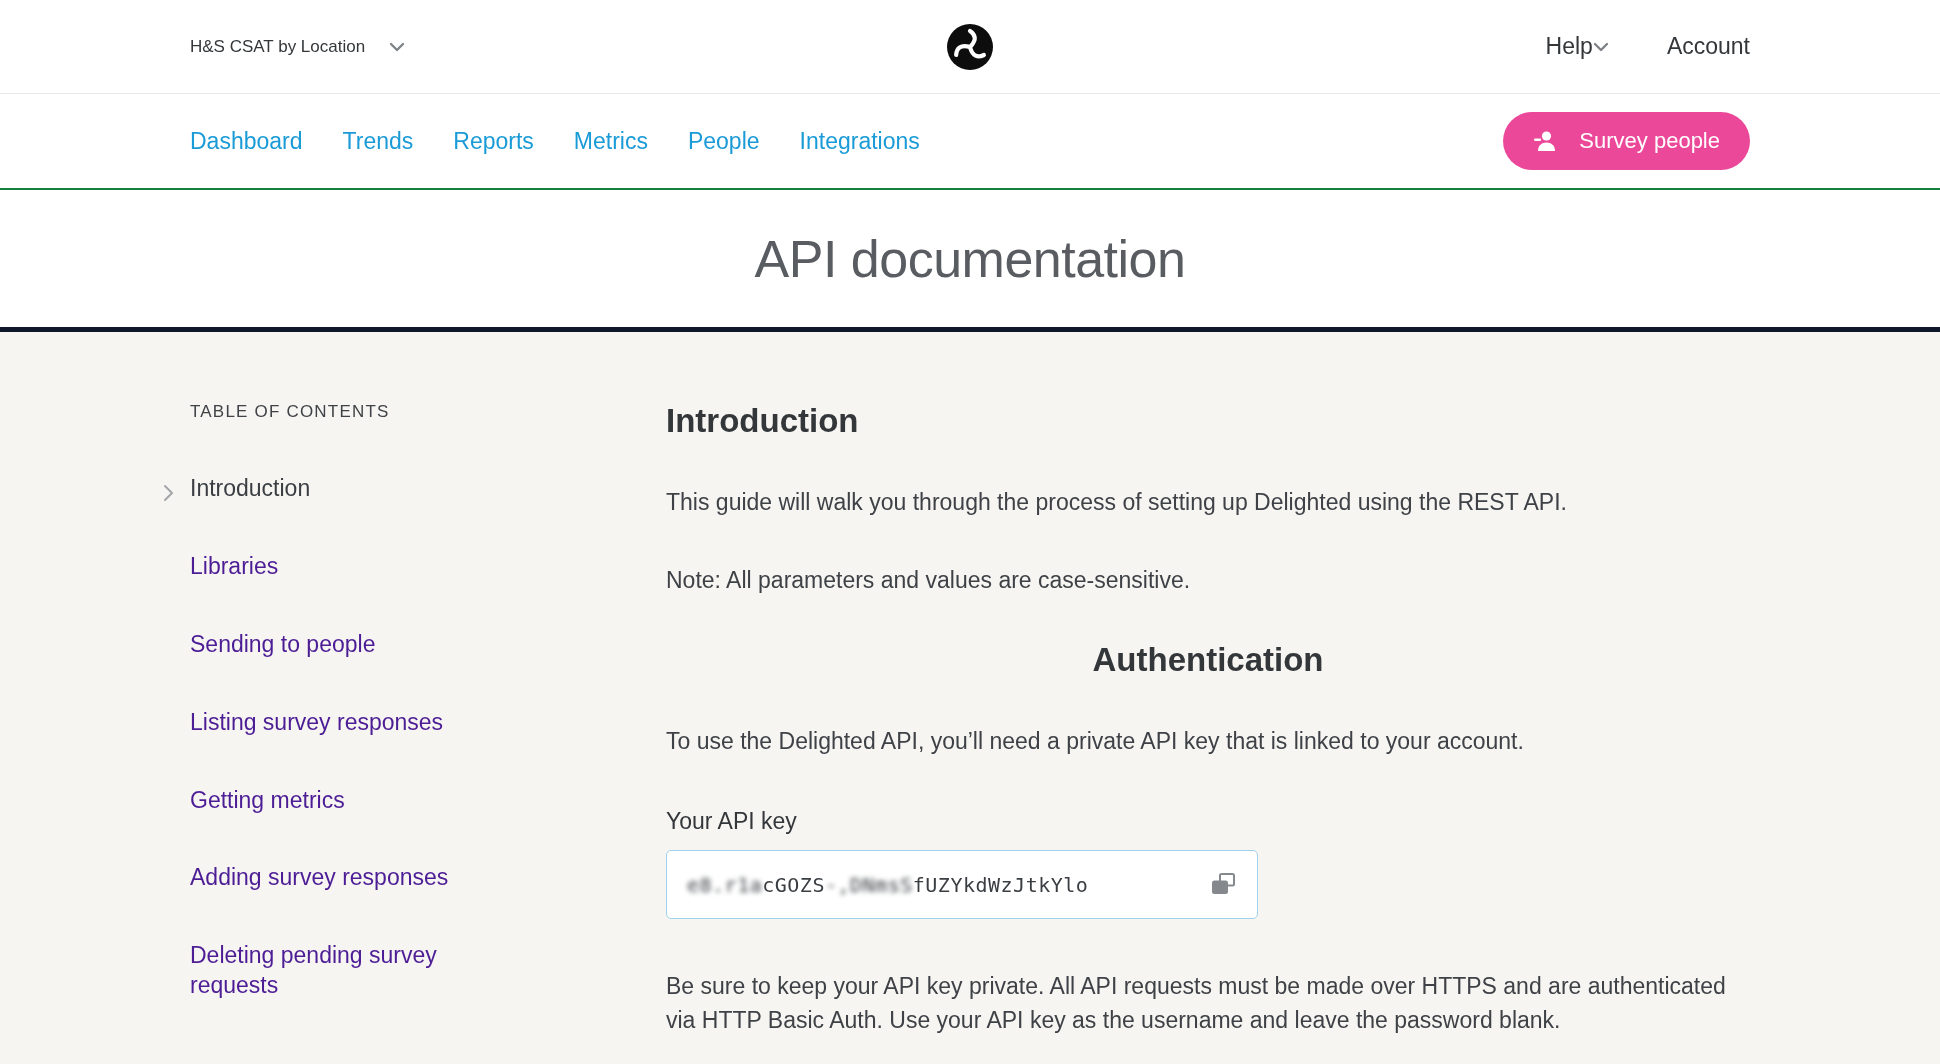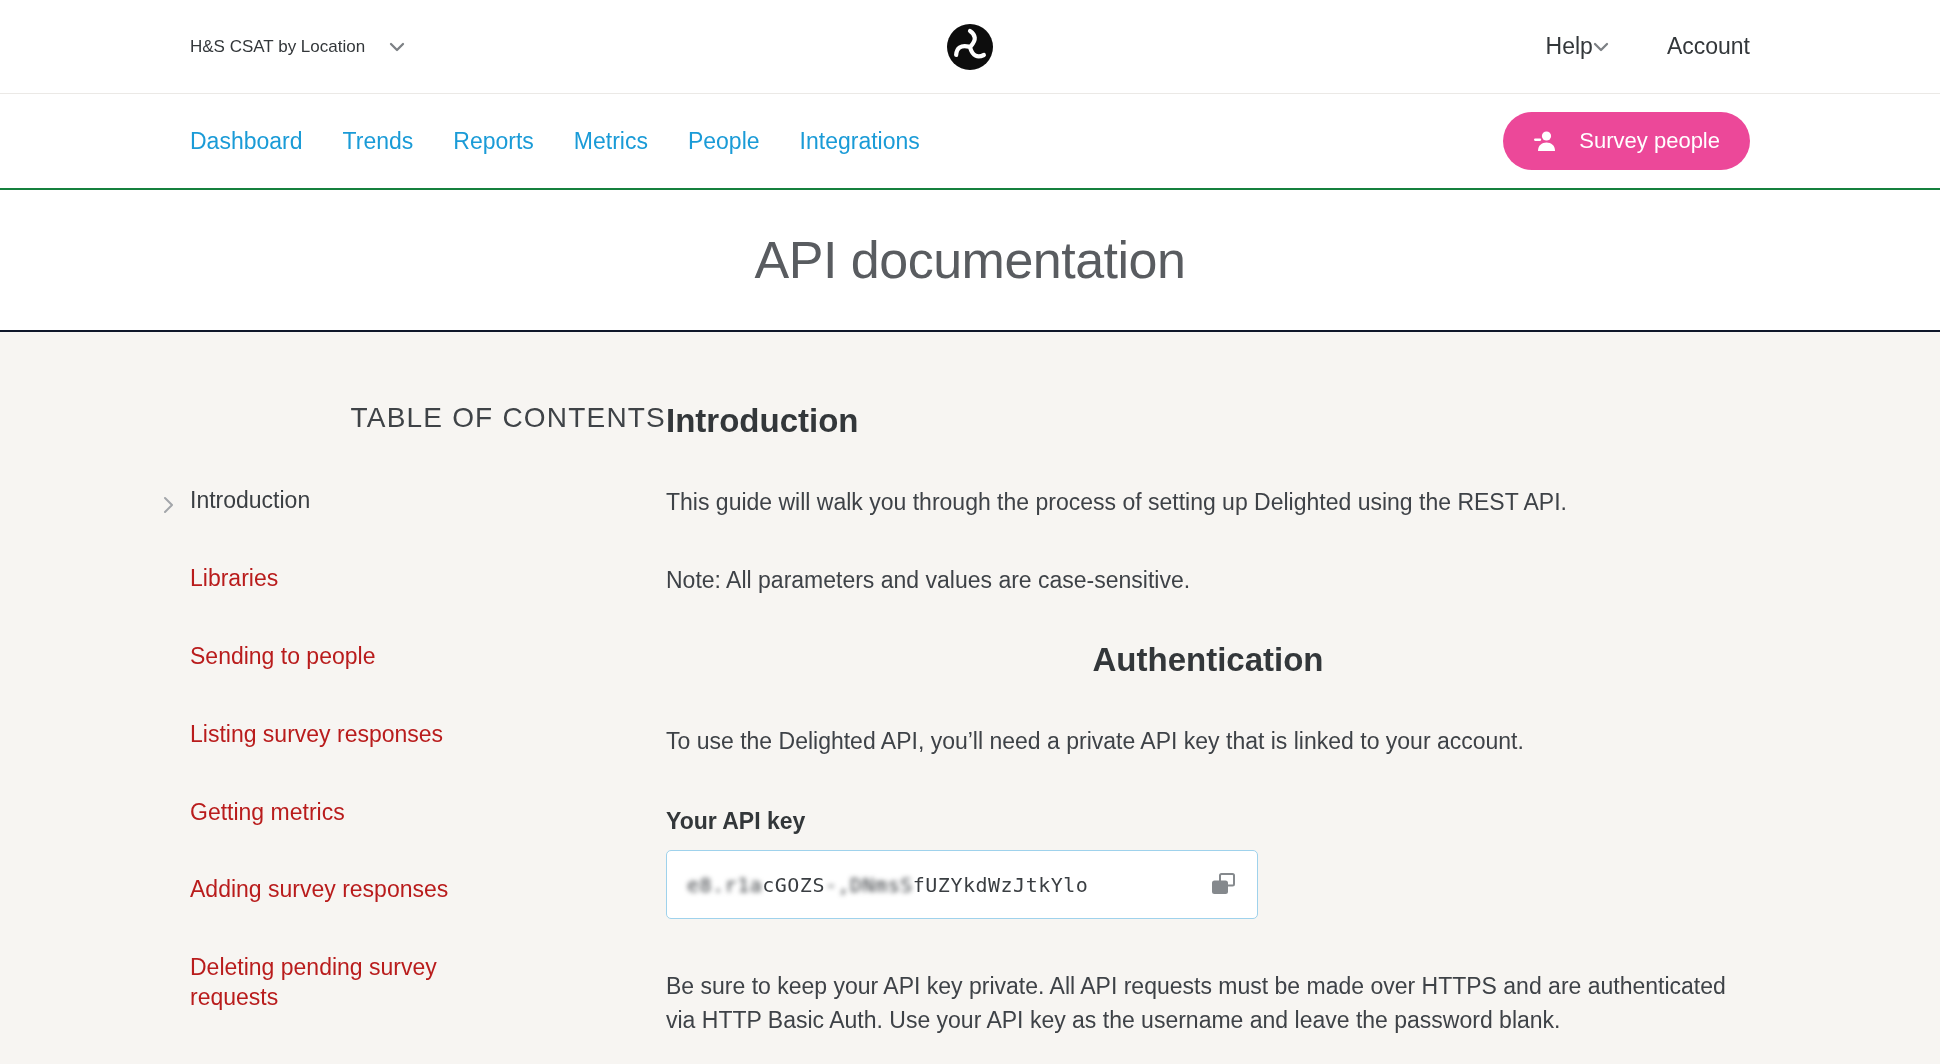--- a/index.html
+++ b/index.html
@@ -88,56 +88,55 @@
     padding: 0 30px;
     cursor: pointer;
   }
 
   
   .title-section {
     height: 142px;
     display: flex;
     align-items: center;
     justify-content: center;
-    border-bottom: 2px solid #0f172a;
+    border-bottom: 5px solid #0f172a;
     background: #ffffff;
     text-align: right;
   }
   .page-title {
     font-size: 52px;
     font-weight: 400;
     color: #595c60;
     letter-spacing: -0.5px;
   }
 
   
   .content {
     background: #f7f5f2;
     min-height: 732px;
     display: flex;
     padding: 70px 190px 0 190px;
   }
   .sidebar { width: 476px; flex-shrink: 0; }
   .toc-heading {
-    font-size: 28px;
+    font-size: 17px;
     font-weight: 400;
     letter-spacing: 1.2px;
     color: #3f4347;
     margin-bottom: 52px;
-    text-align: right;
   }
   .toc-list { list-style: none; }
   .toc-list li {
     font-size: 23px;
     line-height: 1.3;
     margin-bottom: 48px;
     max-width: 300px;
     position: relative;
   }
-  .toc-list li a { color: #b91c1c; }
+  .toc-list li a { color: #4c1d95; }
   .toc-list li.active { color: #3a3e42; cursor: pointer; }
   .toc-chevron {
     position: absolute;
     left: -27px;
     top: 6px;
   }
 
   .article { flex: 1; max-width: 1160px; }
   .article h2 {
     font-size: 33px;
@@ -148,21 +147,21 @@
   .article h2.spaced { margin-top: 39px; text-align: center; }
   .article p {
     font-size: 23px;
     line-height: 1.48;
     color: #3e4247;
     margin-bottom: 44px;
     max-width: 1130px;
   }
   .api-key-label {
     font-size: 23px;
-    font-weight: 700;
+    font-weight: 400;
     color: #33373a;
     margin-top: 50px;
     margin-bottom: 15px;
   }
   .api-key-box {
     width: 592px;
     height: 69px;
     background: #ffffff;
     border: 1px solid #9fd2ec;
     border-radius: 5px;

